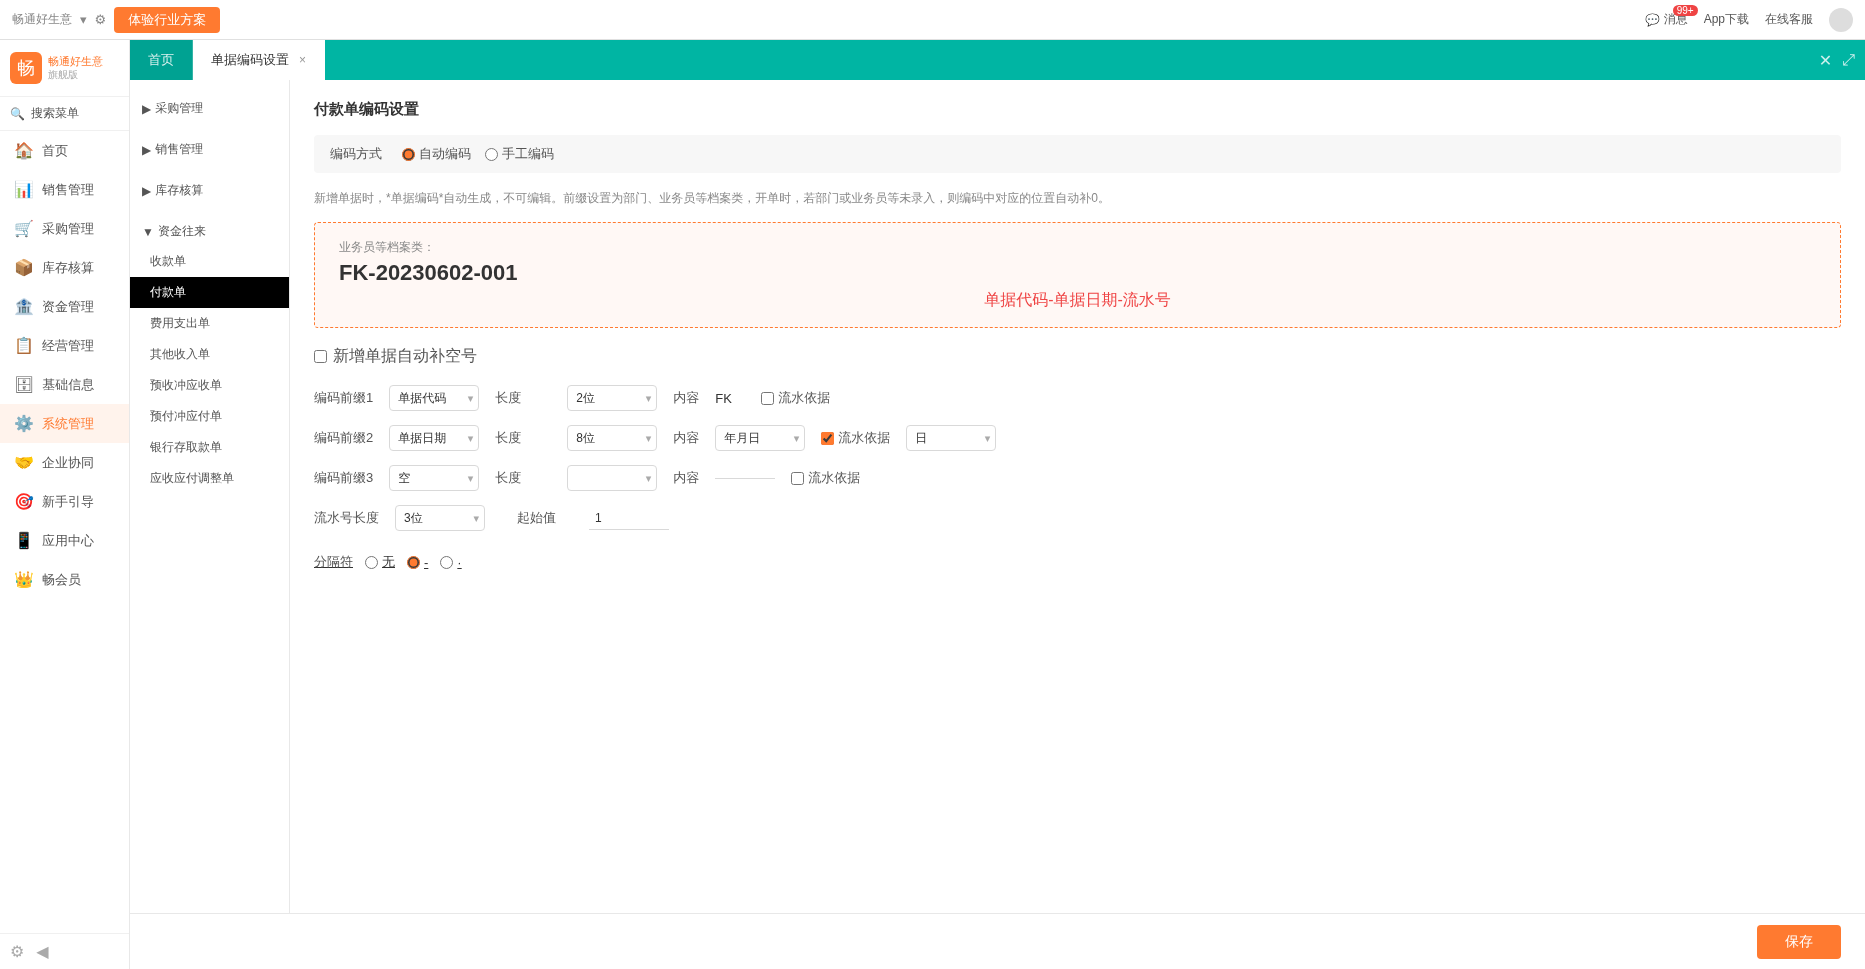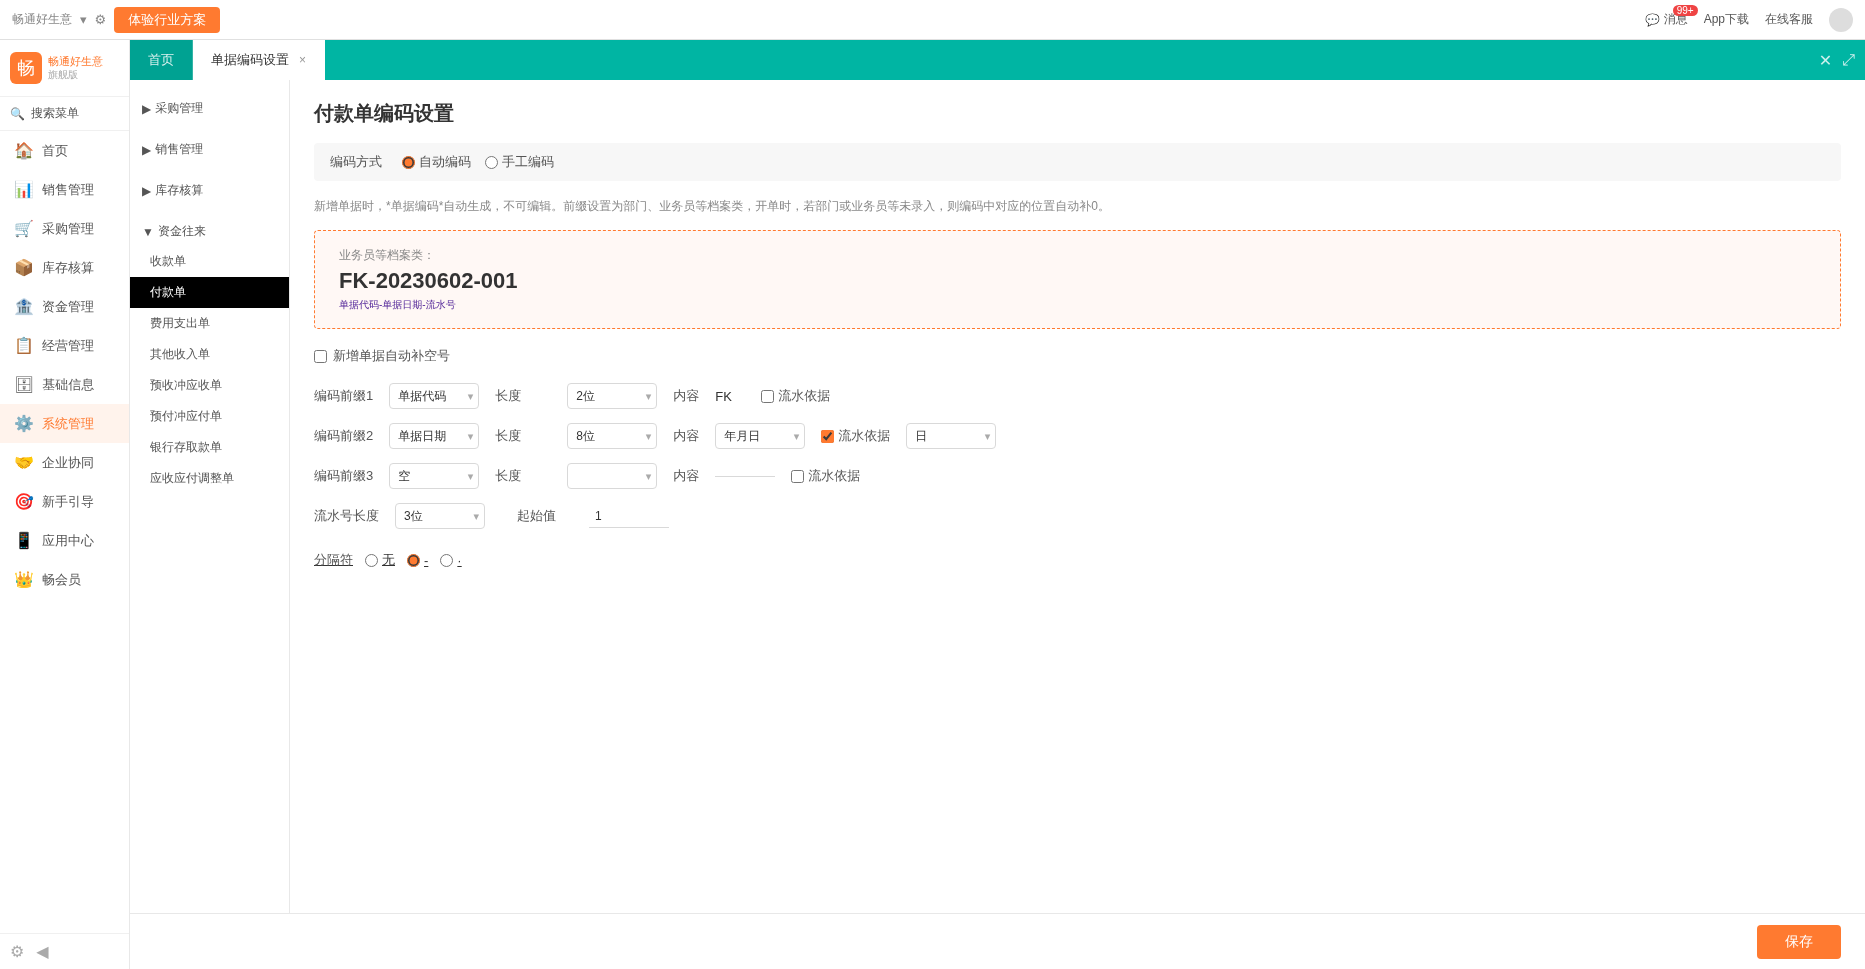--- a/index.html
+++ b/index.html
@@ -154,21 +154,21 @@
     .form-area {
       flex: 1;
       overflow-y: auto;
       padding: 20px 24px;
       background: #fff;
       display: flex;
       flex-direction: column;
     }
 
     .page-title {
-      font-size: 20px;
+      font-size: 15px;
       font-weight: bold;
       color: #333;
       margin-bottom: 16px;
     }
 
     
     .encode-method {
       display: flex;
       align-items: center;
       gap: 16px;
@@ -195,31 +195,31 @@
       border: 1.5px dashed #ff7a30;
       background: #fff8f5;
       border-radius: 4px;
       padding: 16px 24px;
       display: inline-block;
       margin-bottom: 18px;
       min-width: 280px;
     }
     .preview-box-label { font-size: 12px; color: #888; }
     .preview-box-code { font-size: 22px; font-weight: bold; color: #333; margin: 4px 0; }
-    .preview-box-desc { font-size: 10px; color: #4c1d95; }
+    .preview-box-desc { font-size: 16px; color: #ef4444; text-align: center; }
 
     
     .checkbox-row {
       display: flex;
       align-items: center;
       gap: 6px;
       margin-bottom: 18px;
     }
     .checkbox-row input[type=checkbox] { accent-color: #ff7a30; }
-    .checkbox-row label { font-size: 13px; color: #555; }
+    .checkbox-row label { font-size: 16px; color: #555; }
 
     
     .form-row {
       display: flex;
       align-items: center;
       gap: 16px;
       margin-bottom: 14px;
       flex-wrap: wrap;
     }
     .form-label { font-size: 13px; color: #555; min-width: 56px; }

